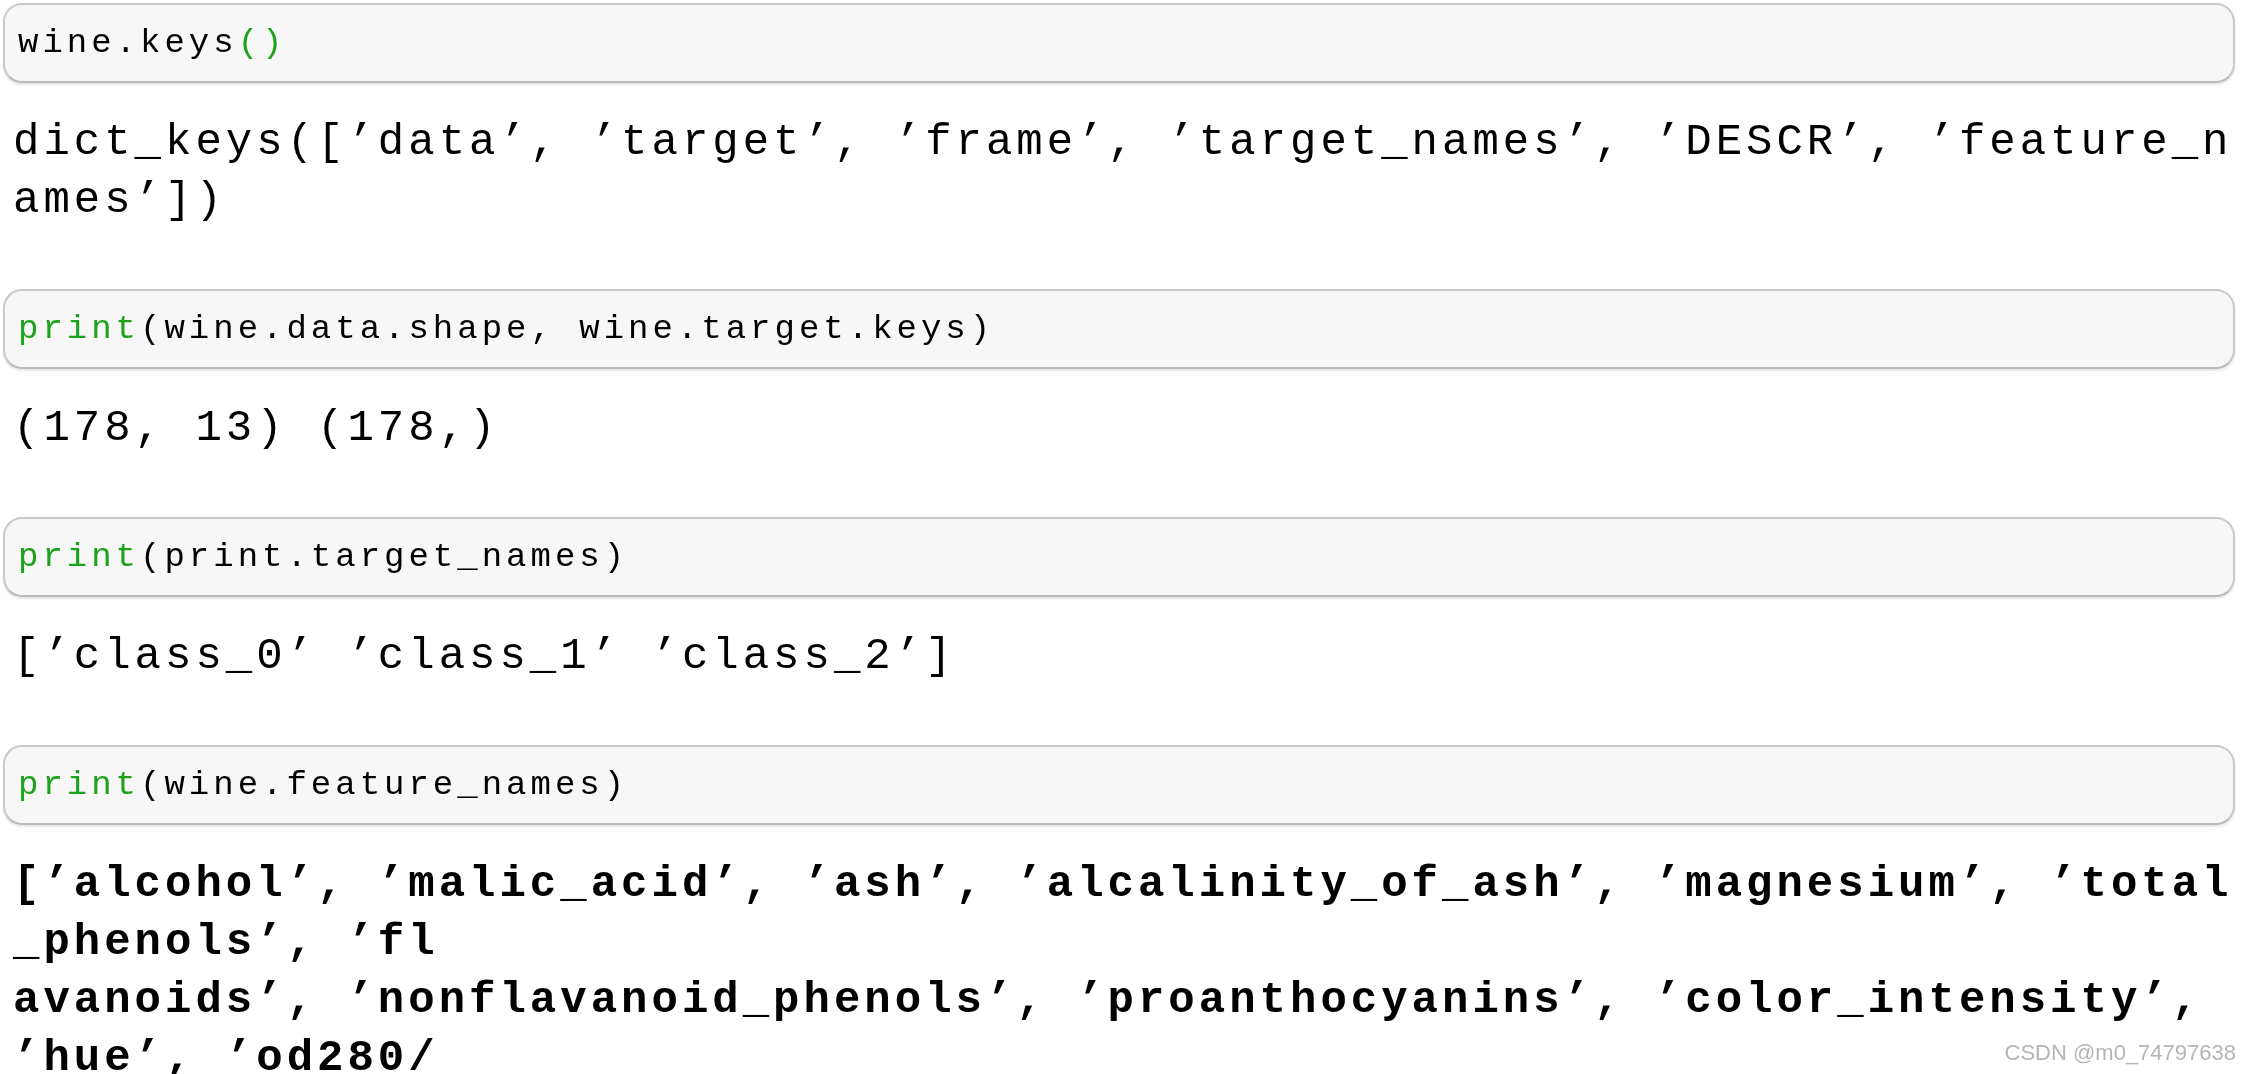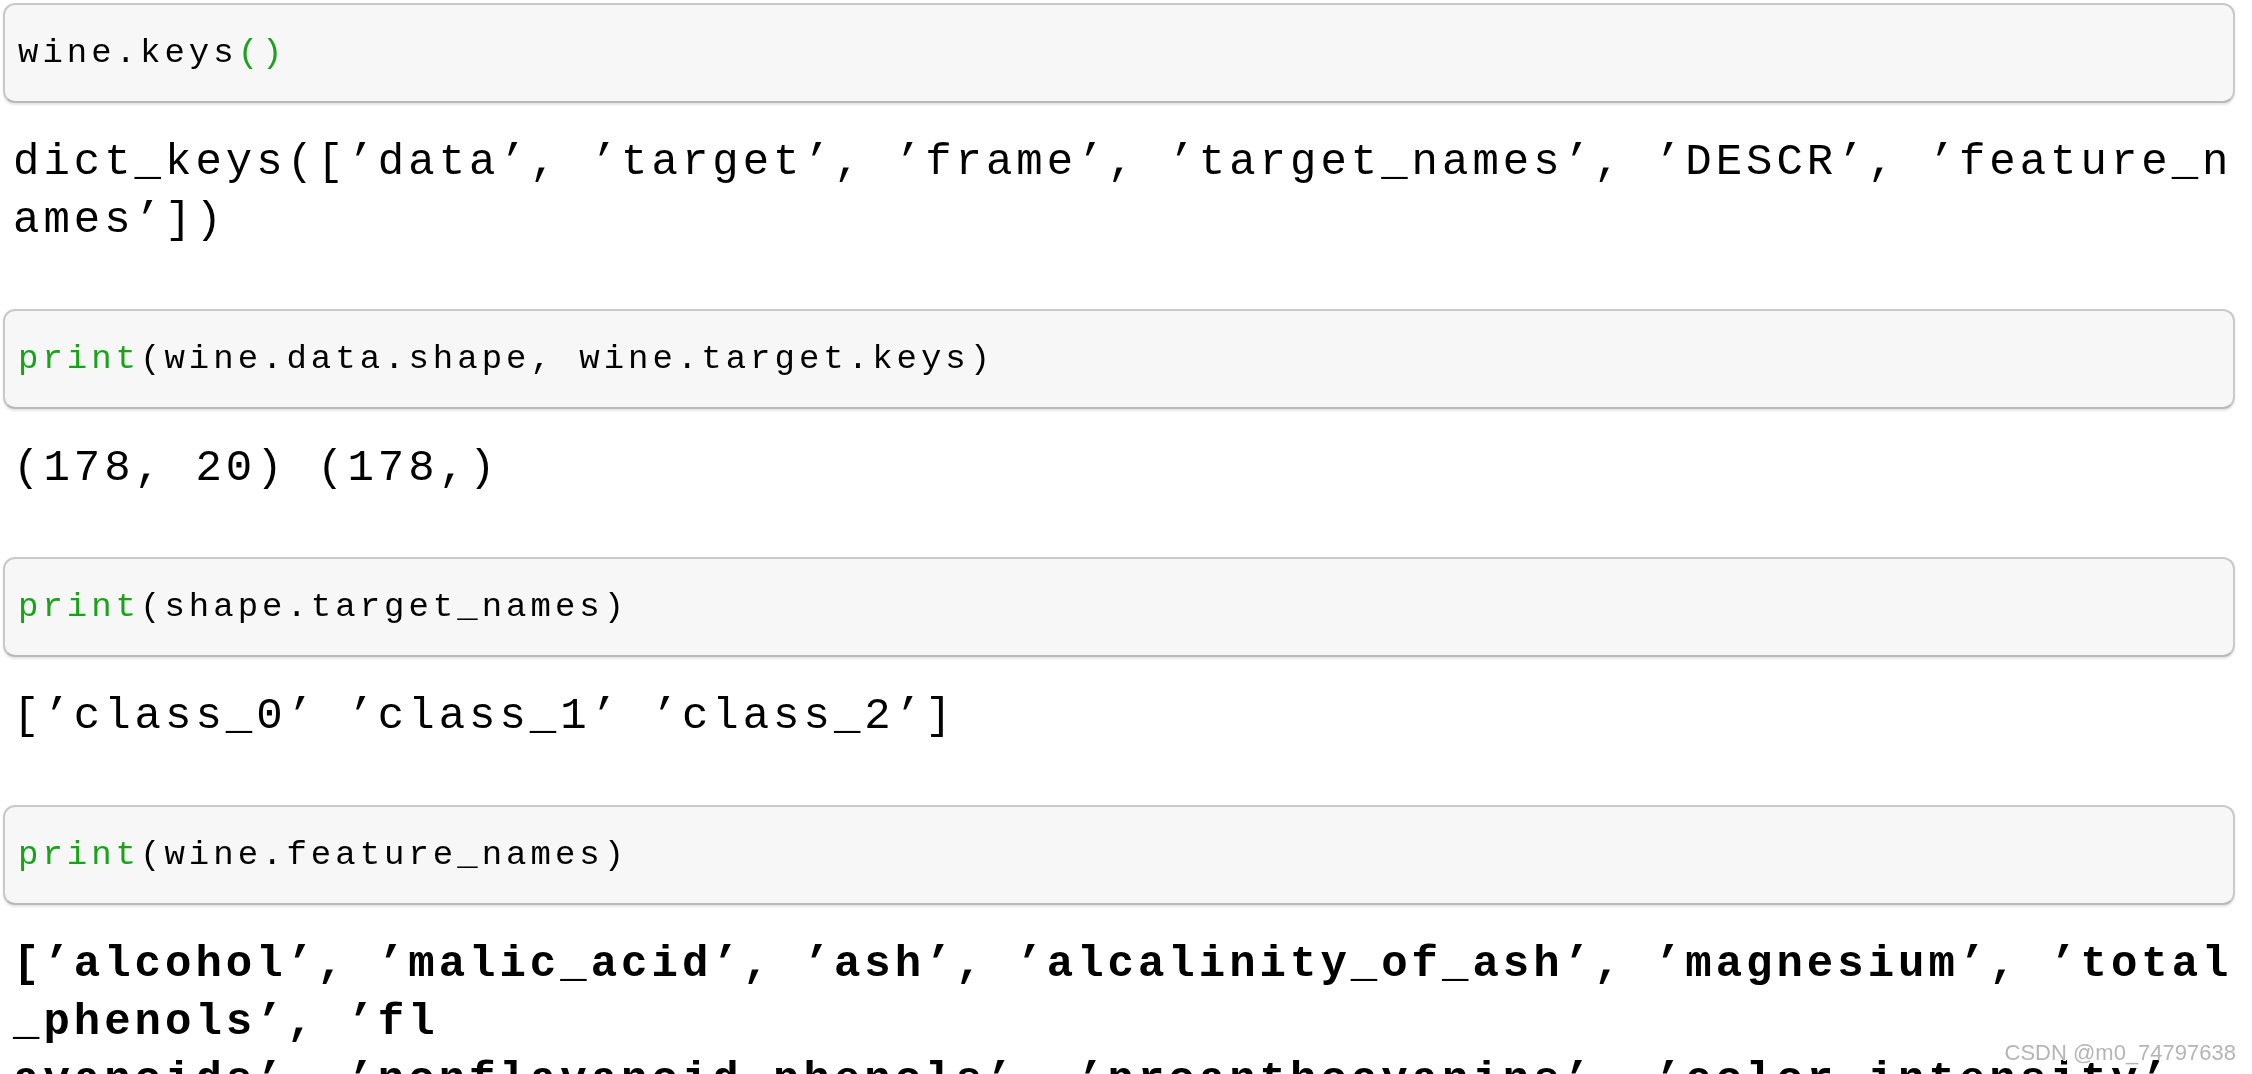--- a/index.html
+++ b/index.html
@@ -14,25 +14,25 @@
     overflow: hidden;
     font-family: "Liberation Mono", "DejaVu Sans Mono", monospace;
     color: #000000;
   }
   .notebook {
     padding-top: 3px;
   }
   .cell-input {
     box-sizing: border-box;
     margin: 0 17px 0 3px;
-    height: 100px;
+    height: 80px;
     background: #f7f7f7;
     border: 2px solid #c9c9c9;
     border-bottom-color: #b9b9b9;
-    border-radius: 12px;
+    border-radius: 19px;
     box-shadow: 0 2px 2px rgba(0,0,0,0.10);
     display: flex;
     align-items: center;
     padding-left: 13px;
     font-size: 34px;
     letter-spacing: 4px;
     white-space: pre;
   }
   .cell-output {
     margin: 30px 10px 60px 13px;
@@ -62,23 +62,23 @@
 </style>
 </head>
 <body style="background: rgb(255, 255, 255);">
 
 <div class="notebook">
 
   <div class="cell-input"><span>wine.keys</span><span class="code-green" style="color: rgb(26, 162, 26);">()</span></div>
   <div class="cell-output">dict_keys([’data’, ’target’, ’frame’, ’target_names’, ’DESCR’, ’feature_names’])</div>
 
   <div class="cell-input"><span class="code-green" style="color: rgb(26, 162, 26);">print</span><span>(wine.data.shape, wine.target.keys)</span></div>
-  <div class="cell-output">(178, 20) (178,)</div>
+  <div class="cell-output">(178, 13) (178,)</div>
 
-  <div class="cell-input"><span class="code-green" style="color: rgb(26, 162, 26);">print</span><span>(shape.target_names)</span></div>
+  <div class="cell-input"><span class="code-green" style="color: rgb(26, 162, 26);">print</span><span>(print.target_names)</span></div>
   <div class="cell-output">[’class_0’ ’class_1’ ’class_2’]</div>
 
   <div class="cell-input"><span class="code-green" style="color: rgb(26, 162, 26);">print</span><span>(wine.feature_names)</span></div>
   <div class="cell-output last">[’alcohol’, ’malic_acid’, ’ash’, ’alcalinity_of_ash’, ’magnesium’, ’total_phenols’, ’fl
 avanoids’, ’nonflavanoid_phenols’, ’proanthocyanins’, ’color_intensity’, ’hue’, ’od280/
 od315_of_diluted_wines’, ’proline’]</div>
 
 </div>
 
 <div class="watermark" style="color: rgb(181, 181, 181);">CSDN @m0_74797638</div>

